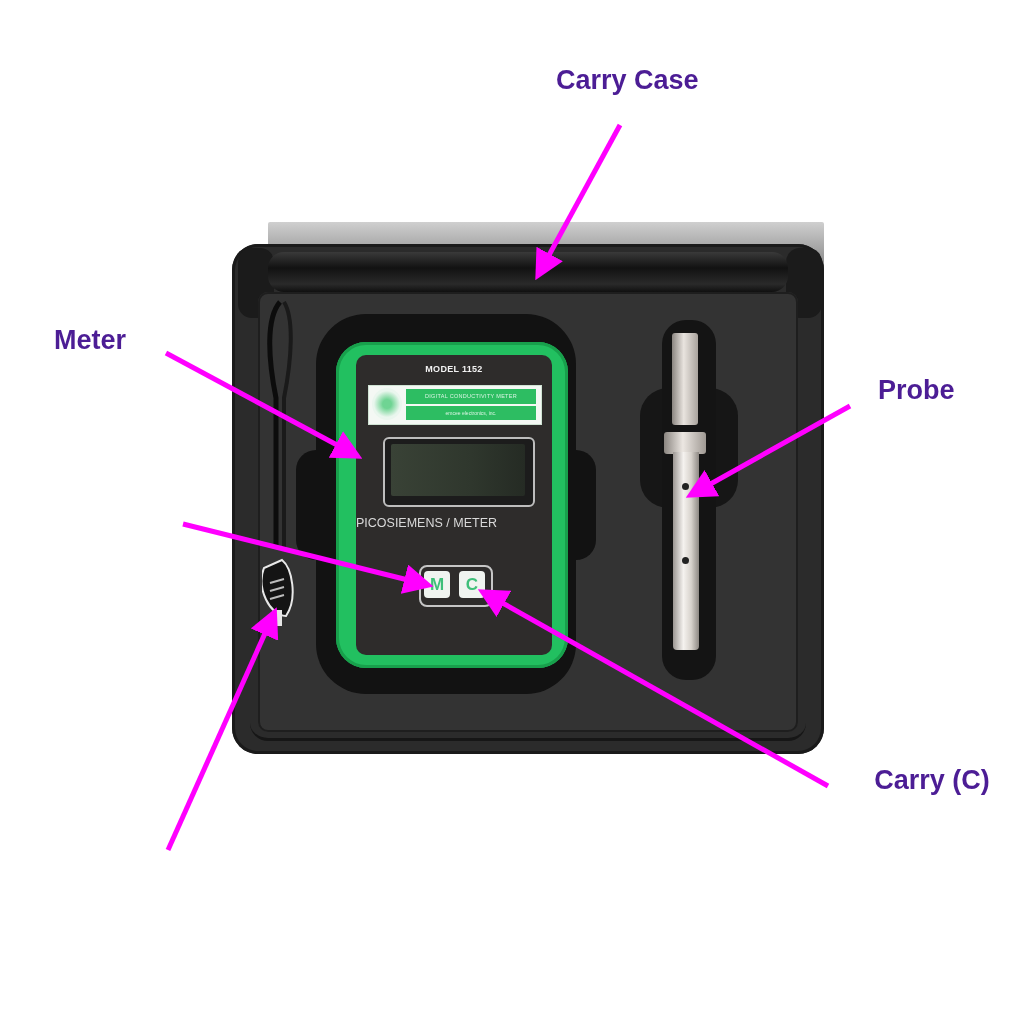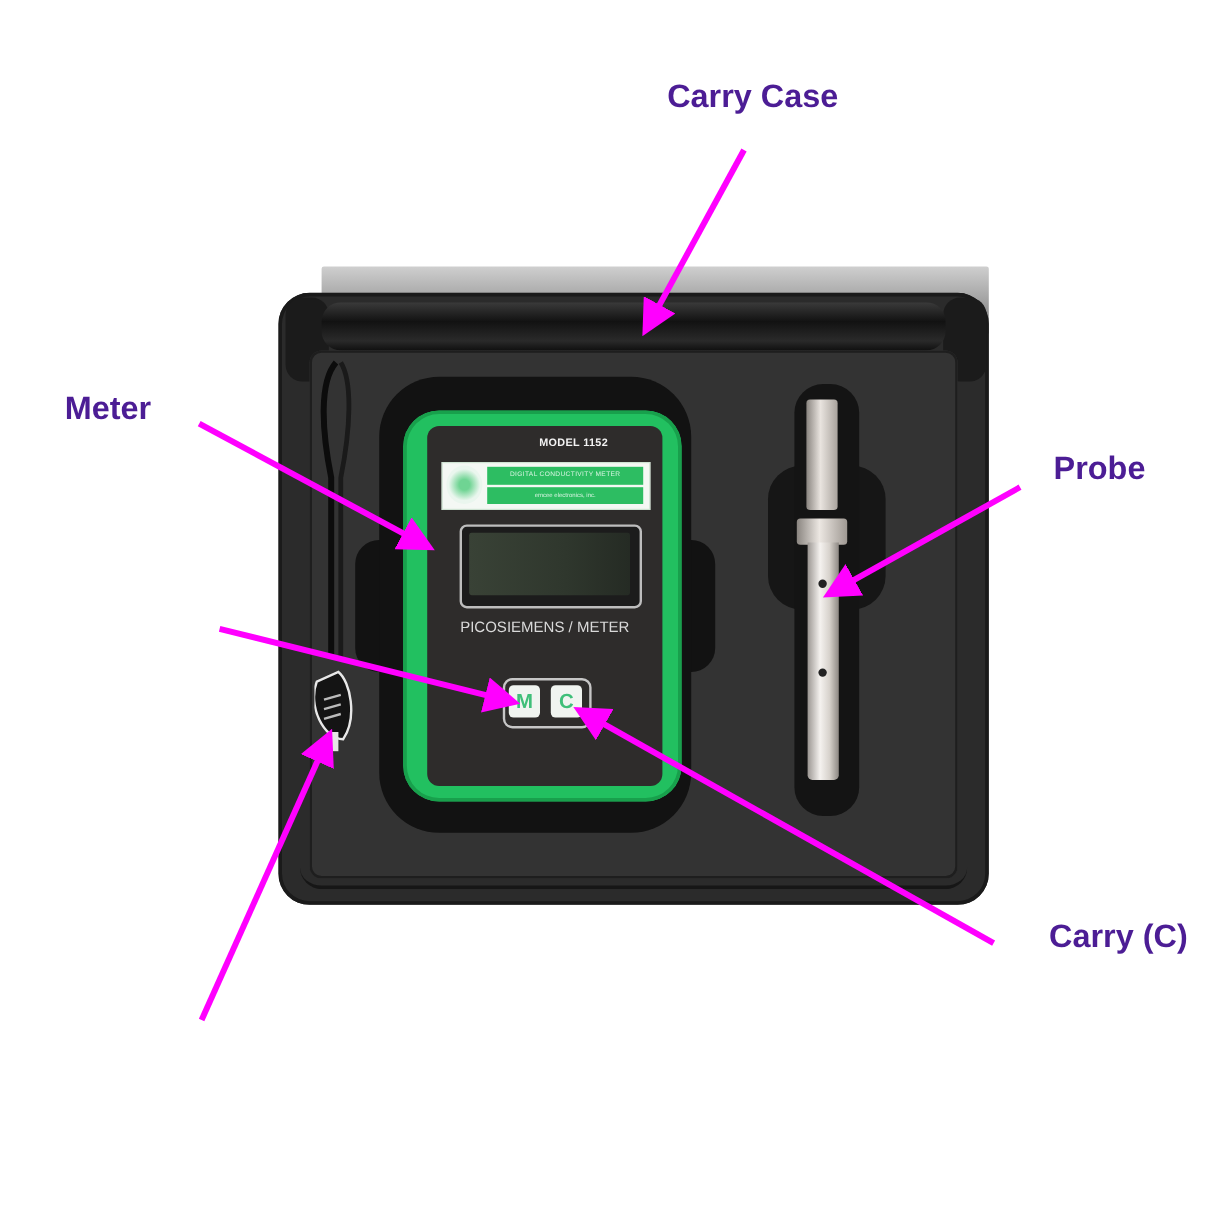--- a/index.html
+++ b/index.html
@@ -23,34 +23,34 @@
   .cavity { position: absolute; left: 316px; top: 314px; width: 260px; height: 380px;
             background: #121212; border-radius: 50px; }
   .cavity-ear { position: absolute; top: 450px; width: 40px; height: 110px; background: #121212; border-radius: 20px; }
 
   
   .meter { position: absolute; left: 336px; top: 342px; width: 232px; height: 326px;
            background: #22c060; border-radius: 30px; box-shadow: inset 0 0 0 3px #18a04c; }
   .meter-face { position: absolute; left: 356px; top: 355px; width: 196px; height: 300px;
                 background: #2e2c2b; border-radius: 10px; }
   .model { position: absolute; left: 356px; top: 364px; width: 196px; text-align: center;
-           color: #f2f2f2; font-weight: bold; font-size: 9px; letter-spacing: .3px; margin-left: 24px; }
+           color: #f2f2f2; font-weight: bold; font-size: 9px; letter-spacing: .3px; }
   .label-plate { position: absolute; left: 368px; top: 385px; width: 172px; height: 38px;
                  background: #f4f8f4; border: 1px solid #cfe3d3; }
   .logo { position: absolute; left: 372px; top: 388px; width: 30px; height: 32px; border-radius: 50%;
           background: radial-gradient(circle, #6fd493 20%, #eaf6ee 60%); }
   .plate-line1 { position: absolute; left: 406px; top: 389px; width: 130px; height: 15px; background: #2dbd62;
                  color: #d8f5e2; font-size: 5.5px; line-height: 15px; text-align: center; letter-spacing: .3px; }
   .plate-line2 { position: absolute; left: 406px; top: 406px; width: 130px; height: 14px; background: #2dbd62;
                  color: #d8f5e2; font-size: 5px; line-height: 14px; text-align: center; }
   .lcd-bezel { position: absolute; left: 383px; top: 437px; width: 148px; height: 66px;
                border: 2px solid #bdbdbd; border-radius: 6px; background: #1c1c1c; }
   .lcd { position: absolute; left: 391px; top: 444px; width: 134px; height: 52px;
          background: linear-gradient(90deg, #394236, #2f372d 60%, #252b24); border-radius: 2px; }
-  .units { position: absolute; left: 356px; top: 516px; width: 196px; text-align: center;
+  .units { position: absolute; left: 356px; top: 516px; width: 196px; 
            color: #d9d9d9; font-size: 12.5px; }
   .btn-well { position: absolute; left: 419px; top: 565px; width: 70px; height: 38px;
               border: 2px solid #c6c6c6; border-radius: 8px; }
   .btn { position: absolute; top: 571px; width: 26px; height: 27px; background: #f0f4f0; border-radius: 4px;
          color: #3fbf79; font-weight: bold; font-size: 17px; text-align: center; line-height: 27px; }
 
   
   .probe-slot { position: absolute; left: 662px; top: 320px; width: 54px; height: 360px; background: #141414; border-radius: 24px; }
   .probe-ear { position: absolute; left: 640px; top: 388px; width: 98px; height: 120px; background: #161616; border-radius: 28px; }
   .probe-conn { position: absolute; left: 672px; top: 333px; width: 26px; height: 92px;

